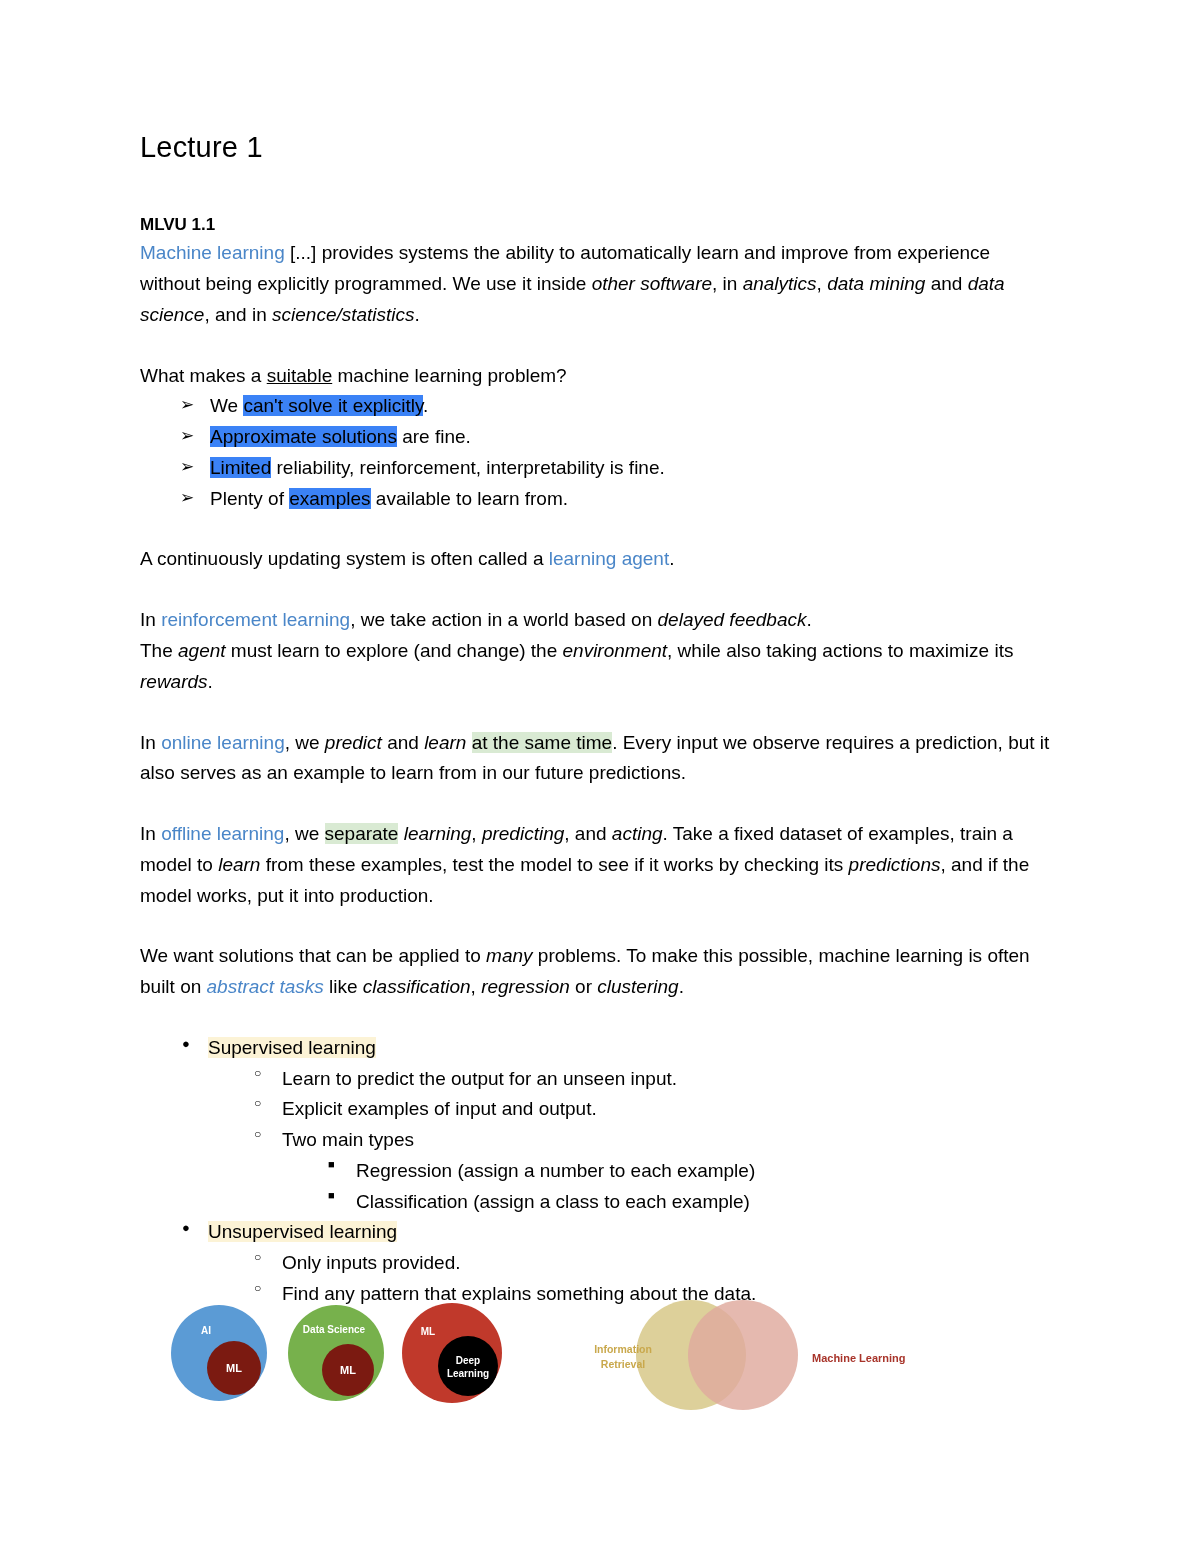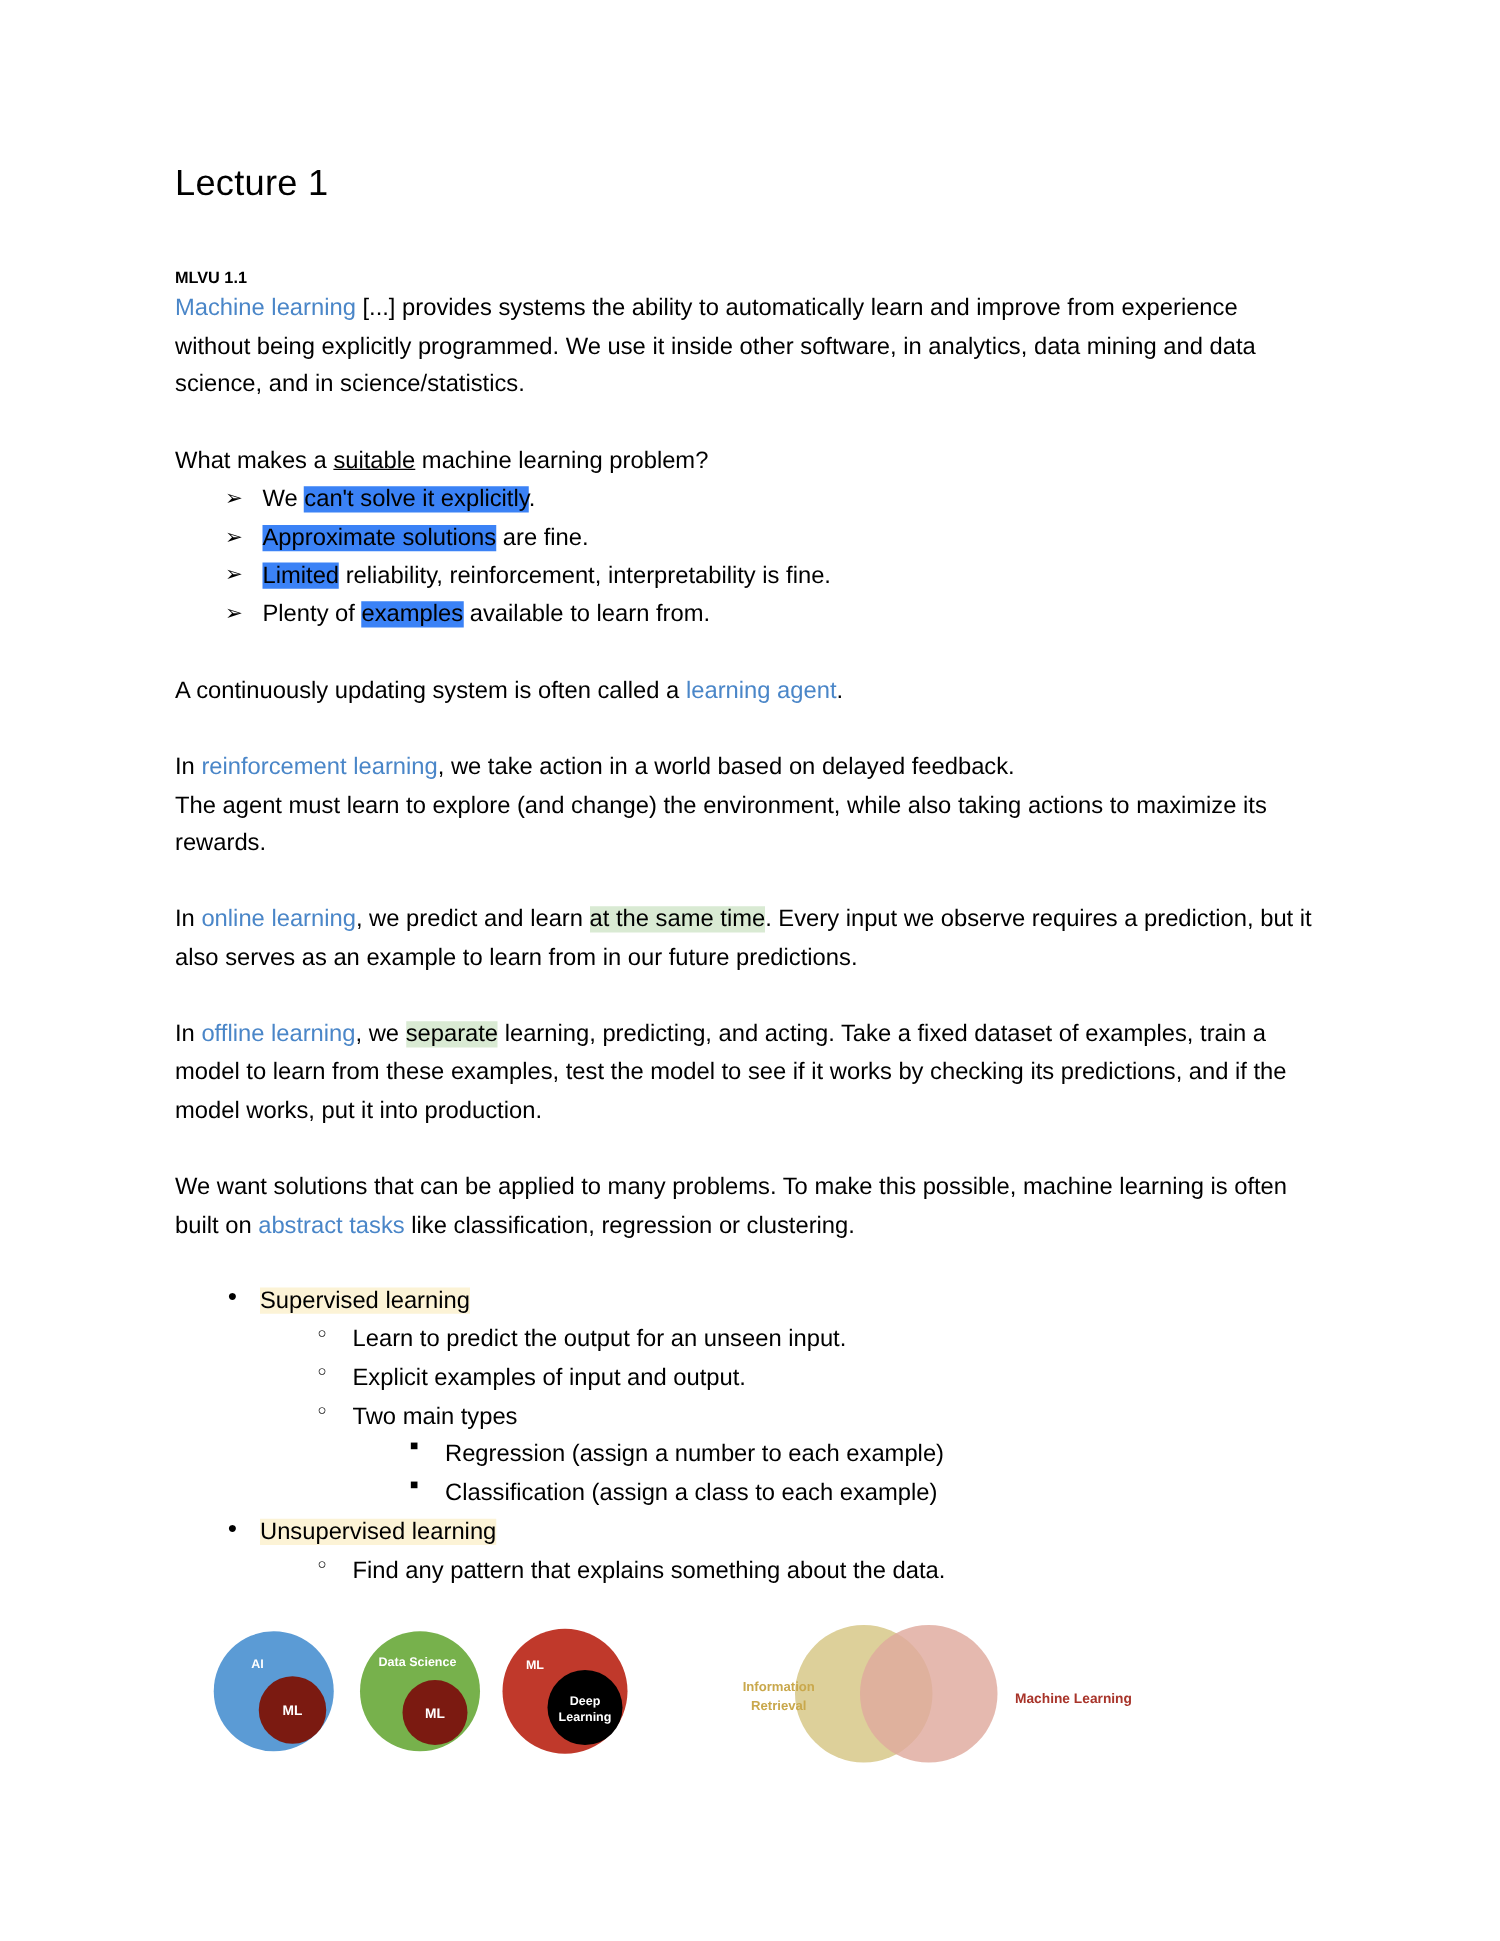--- a/index.html
+++ b/index.html
@@ -32,36 +32,36 @@
   h1.doc-title {
     font-size: 29px;
     font-weight: normal;
     margin: 0 0 46px 0;
     letter-spacing: 0.2px;
     line-height: 1.2;
   }
 
   .sect-head {
     font-weight: bold;
-    font-size: 13px;
+    font-size: 17px;
     line-height: 1.62;
     margin: 0;
   }
 
   p.para {
     font-size: 19px;
     line-height: 1.62;
     margin: 0;
   }
   .gap {
     height: 30px;
   }
 
   .lnk { color: #4a86c8; }
-  .ital { }
+  .ital { font-style: italic; }
   .und { text-decoration: underline; }
   .hl-pink { background: #3b82f6; }
   .hl-green { background: #d9ead3; }
   .hl-yellow { background: #fcf3d6; margin-top: 28px; }
 
   
   ul.arrow-list {
     list-style: none;
     margin: 0;
     padding: 0;
@@ -215,20 +215,21 @@
             <ul class="b3">
               <li class="lv3">Regression (assign a number to each example)</li>
               <li class="lv3">Classification (assign a class to each example)</li>
             </ul>
           </li>
         </ul>
       </li>
       <li class="lv1">
         <span class="hl-yellow">Unsupervised learning</span>
         <ul class="b2">
+          <li class="lv2">Only inputs provided.</li>
           <li class="lv2">Find any pattern that explains something about the data.</li>
         </ul>
       </li>
     </ul>
 
   </div>
 
   <div class="figures">
 
     <svg class="fig-circles" width="370" height="135" viewBox="0 0 370 135">

